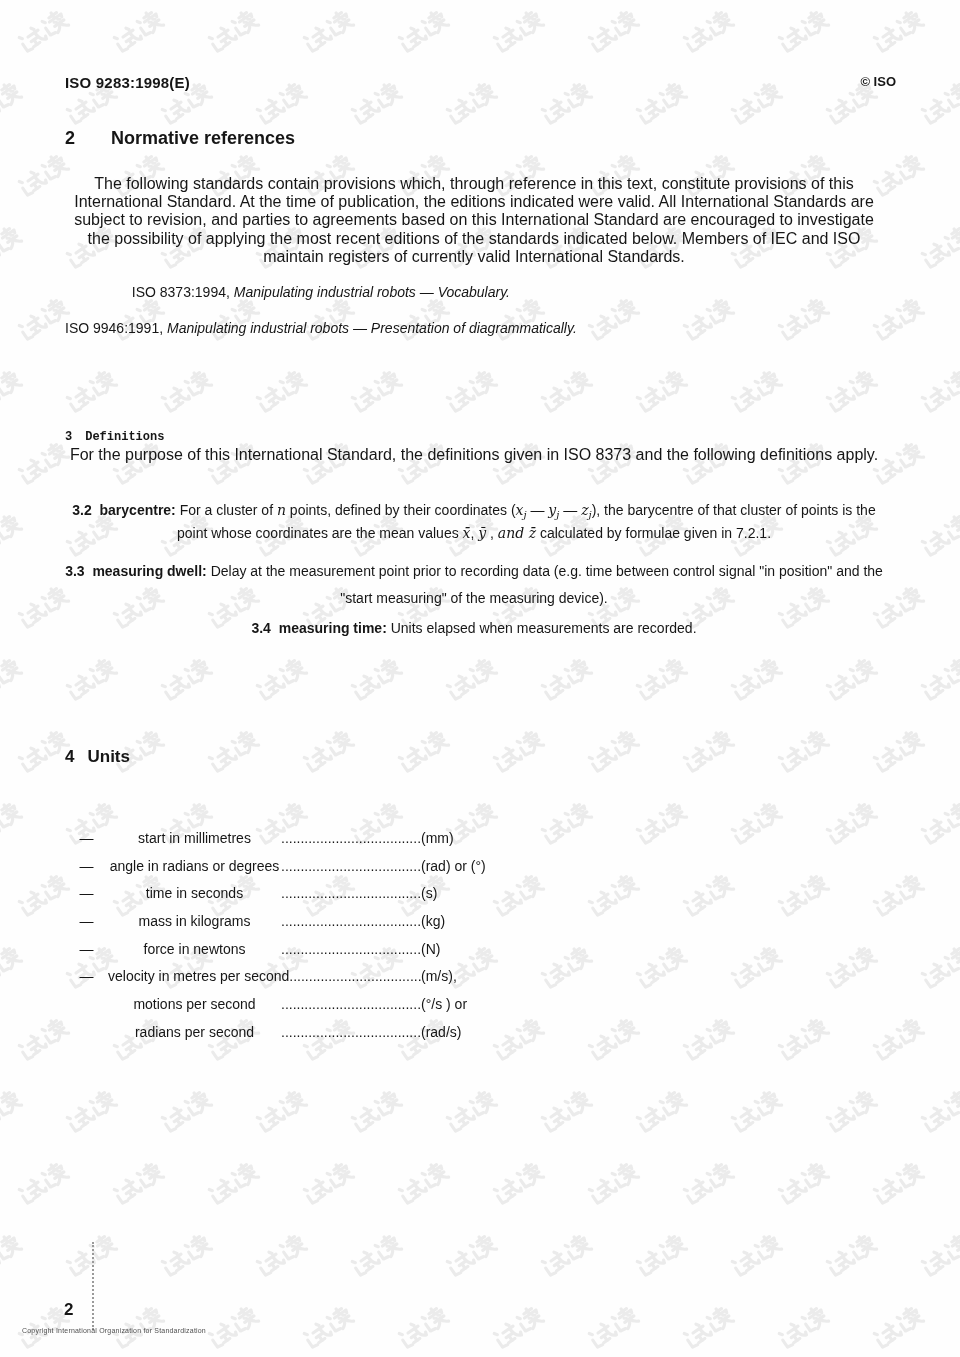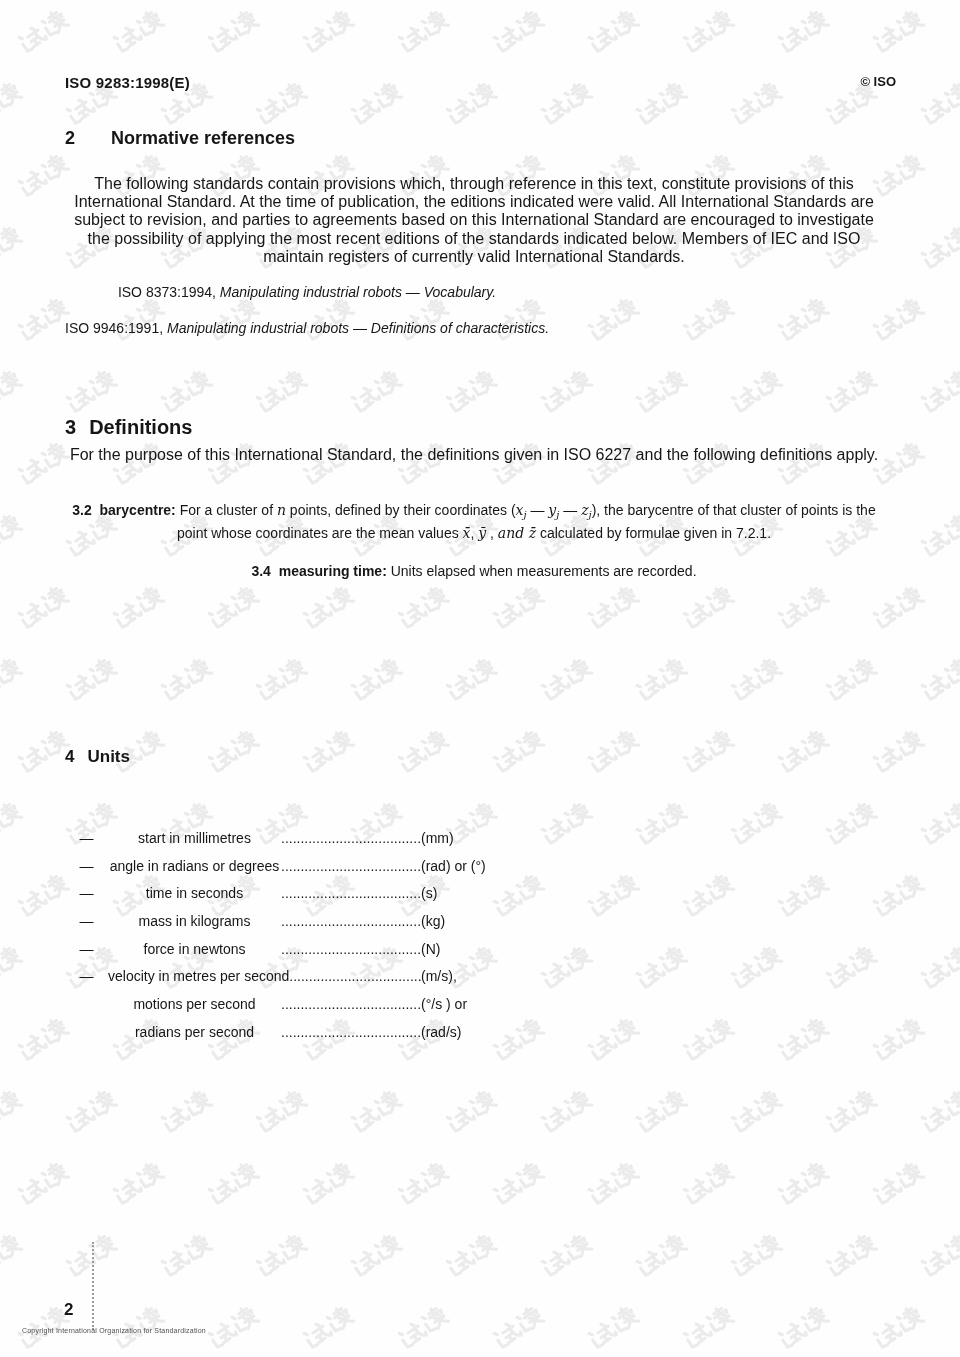--- a/index.html
+++ b/index.html
@@ -11,21 +11,21 @@
   .wm{position:absolute;width:56px;height:28px;transform:rotate(-35deg);}
   .content{position:absolute;inset:0;z-index:1;text-align:center;}
 
   .header{position:absolute;top:74px;left:65px;right:64px;display:flex;justify-content:space-between;align-items:flex-start;}
   .doc-code{font-weight:bold;font-size:15px;letter-spacing:.2px;}
   .copyright{font-size:13px;font-weight:600;}
 
   .heading{position:absolute;left:65px;font-weight:bold;white-space:nowrap;}
   .sec2{top:128px;font-size:18px;}
   .sec2 .h-title{margin-left:36px;}
-  .sec3{top:416px;font-size:20px;}
+  .sec3{top:430px;font-size:12px;font-family:Liberation Mono, monospace;}
   .sec4{top:747px;font-size:17px;}
   .sec3 .h-title,.sec4 .h-title{margin-left:13px;}
 
   .para{position:absolute;left:65px;width:818px;margin:0;font-size:16px;line-height:18.2px;}
   .p-norm-intro{top:175px;}
   .p-def-intro{top:446px;}
   .p-units-intro{top:790px;}
 
   .refs{position:absolute;top:283px;left:65px;}
   .refs p{margin:0 0 17.5px 0;font-size:14px;line-height:18px;white-space:nowrap;}
@@ -689,31 +689,32 @@
     </div>
 
     <div class="heading sec2">
       <span class="h-num">2</span><span class="h-title">Normative references</span>
     </div>
 
     <p class="para p-norm-intro">The following standards contain provisions which, through reference in this text, constitute provisions of this International Standard. At the time of publication, the editions indicated were valid. All International Standards are subject to revision, and parties to agreements based on this International Standard are encouraged to investigate the possibility of applying the most recent editions of the standards indicated below. Members of IEC and ISO maintain registers of currently valid International Standards.</p>
 
     <div class="refs">
         <p class="ref"><span>ISO 8373:1994, </span><span class="i">Manipulating industrial robots — Vocabulary.</span></p>
-        <p class="ref"><span>ISO 9946:1991, </span><span class="i">Manipulating industrial robots — Definitions of characteristics.</span></p>
+        <p class="ref"><span>ISO 9946:1991, </span><span class="i">Manipulating industrial robots — Presentation of diagrammatically.</span></p>
       </div>
 
     <div class="heading sec3">
       <span class="h-num">3</span><span class="h-title">Definitions</span>
     </div>
 
-    <p class="para p-def-intro">For the purpose of this International Standard, the definitions given in ISO 6227 and the following definitions apply.</p>
+    <p class="para p-def-intro">For the purpose of this International Standard, the definitions given in ISO 8373 and the following definitions apply.</p>
 
     <div class="defs">
         <p class="def"><span class="b">3.2&nbsp; barycentre: </span><span>For a cluster of </span><span class="m">n</span><span> points, defined by their coordinates (</span><span class="m">x</span><span class="msub">j</span><span> — </span><span class="m">y</span><span class="msub">j</span><span> — </span><span class="m">z</span><span class="msub">j</span><span>), the barycentre of that cluster of points is the point whose coordinates are the mean values </span><span class="m">x̄</span><span>,  </span><span class="m">ȳ</span><span> ,  </span><span class="m">and z̄</span><span>  calculated by formulae given in 7.2.1.</span></p>
+        <p class="def"><span class="b">3.3&nbsp; measuring dwell: </span><span>Delay at the measurement point prior to recording data (e.g. time between control signal "in position" and the "start measuring" of the measuring device).</span></p>
         <p class="def"><span class="b">3.4&nbsp; measuring time: </span><span>Units elapsed when measurements are recorded.</span></p>
       </div>
 
     <div class="heading sec4">
       <span class="h-num">4</span><span class="h-title">Units</span>
     </div>
 
 
     <div class="units">
         <div class="urow">

